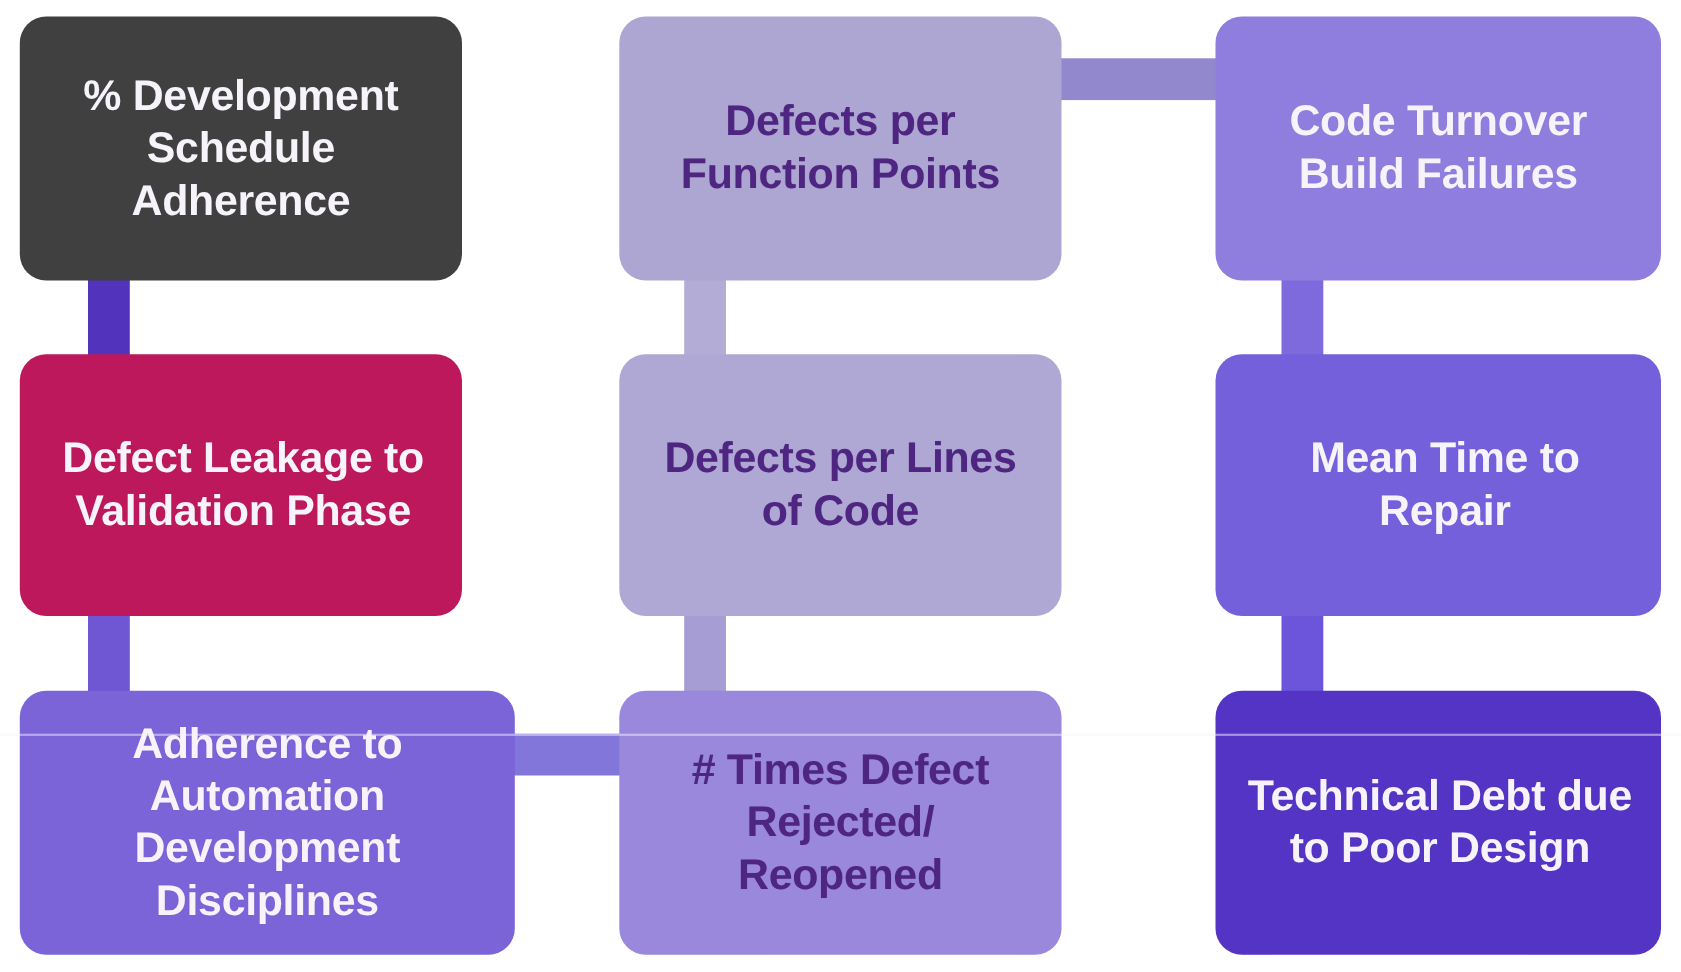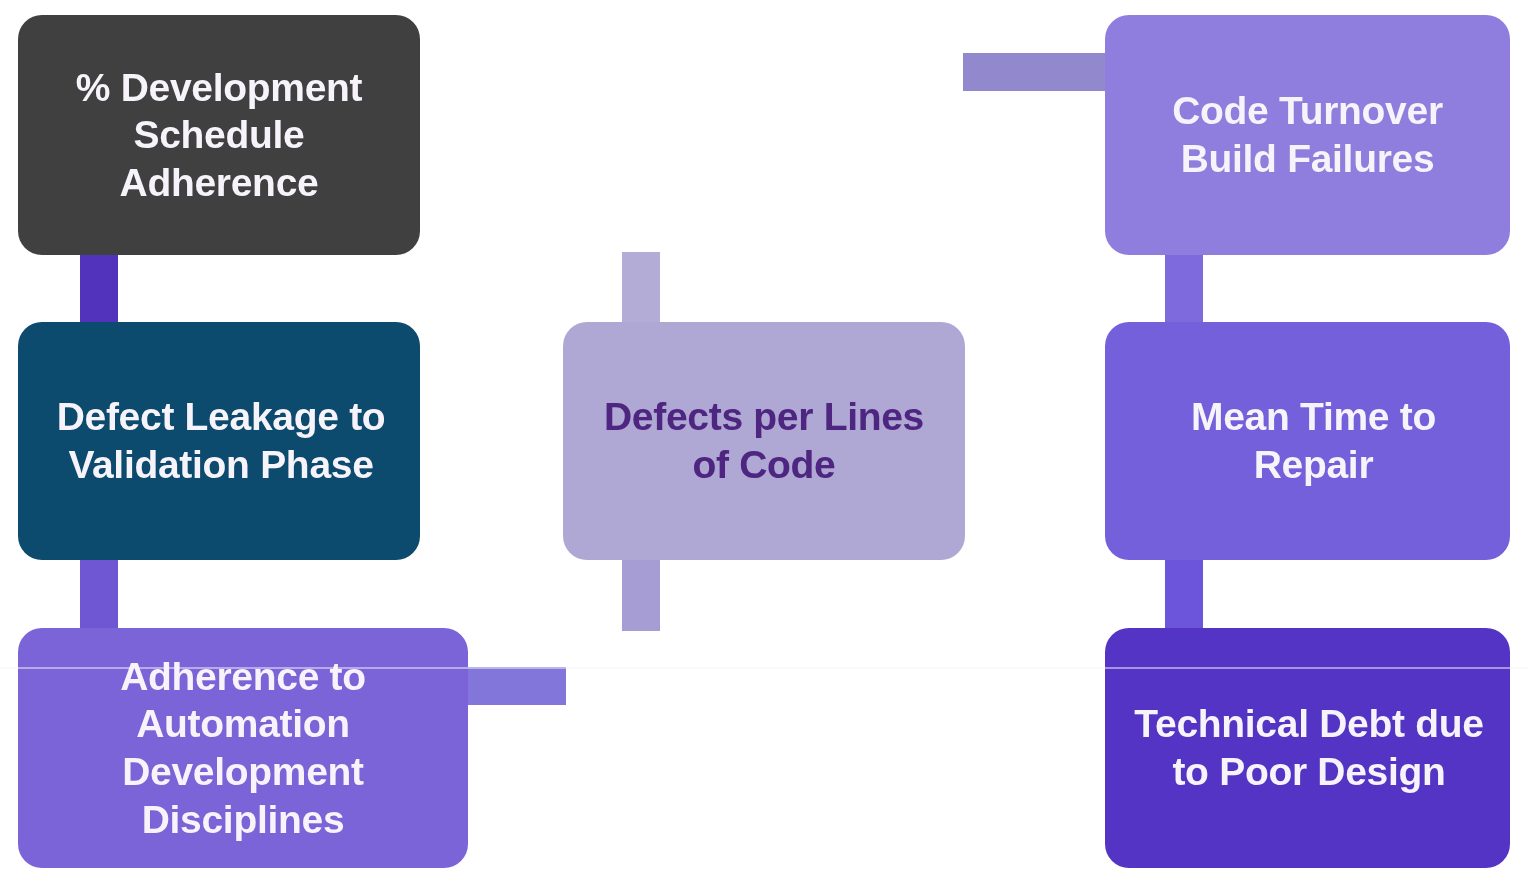--- a/index.html
+++ b/index.html
@@ -82,33 +82,42 @@
   <div class="connector" id="c78" style="background-color: rgb(126, 105, 221);"></div>
   <div class="connector" id="c89" style="background-color: rgb(108, 85, 218);"></div>
   <div class="connector" id="c47" style="background-color: rgb(146, 136, 206);"></div>
   <div class="connector" id="c36" style="background-color: rgb(130, 118, 219);"></div>
 
   <div class="node" id="b1" style="background-color: #404040;">
     <div class="label" style="color: rgb(246, 243, 250);">% Development
 Schedule
 Adherence</div>
   </div>
-  <div class="node" id="b2" style="background-color: #0c4a6e; padding-left: 12px;">
+  <div class="node" id="b2" style="background-color: #be185d; padding-left: 12px;">
     <div class="label" style="color: rgb(246, 243, 250);">Defect Leakage to
 Validation Phase</div>
   </div>
   <div class="node" id="b3" style="background-color: rgb(123, 99, 216);">
     <div class="label" style="color: rgb(246, 243, 250);">Adherence to
 Automation
 Development
 Disciplines</div>
   </div>
+  <div class="node" id="b4" style="background-color: rgb(174, 166, 210);">
+    <div class="label" style="color: rgb(78, 37, 129);">Defects per
+Function Points</div>
+  </div>
   <div class="node" id="b5" style="background-color: rgb(176, 168, 212);">
     <div class="label" style="color: rgb(78, 37, 129);">Defects per Lines
 of Code</div>
+  </div>
+  <div class="node" id="b6" style="background-color: rgb(153, 136, 220);">
+    <div class="label" style="color: rgb(78, 37, 129);"># Times Defect
+Rejected/
+Reopened</div>
   </div>
   <div class="node" id="b7" style="background-color: rgb(143, 126, 222);">
     <div class="label" style="color: rgb(246, 243, 250);">Code Turnover
 Build Failures</div>
   </div>
   <div class="node" id="b8" style="background-color: rgb(117, 96, 220);">
     <div class="label" style="color: rgb(246, 243, 250); margin-left: 12px;">Mean Time to
 Repair</div>
   </div>
   <div class="node" id="b9" style="background-color: rgb(84, 52, 196); padding-left: 11px;">

